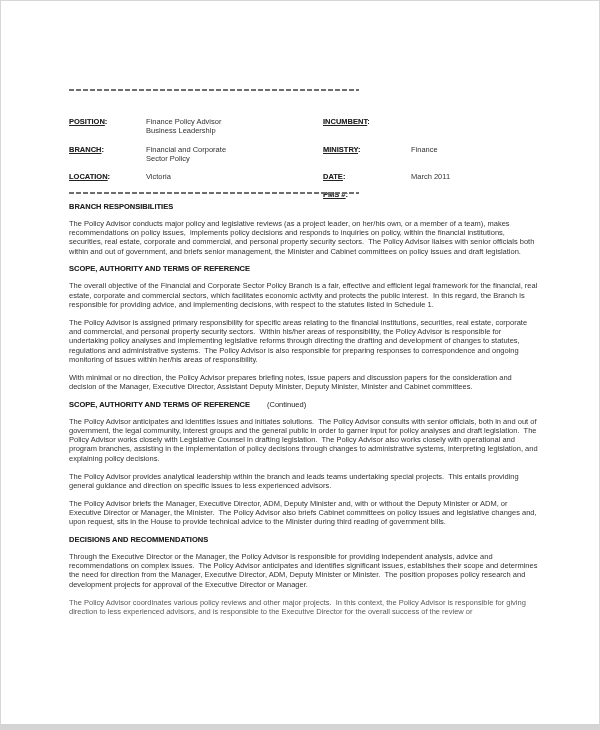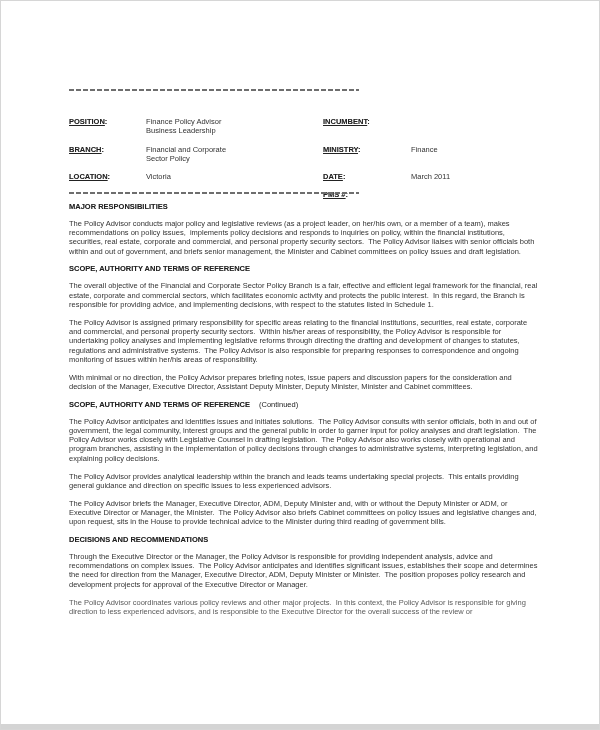--- a/index.html
+++ b/index.html
@@ -29,21 +29,21 @@
   .lbl .u{text-decoration:underline;}
   .val{color:#333;}
   .doc-flow{
     position:absolute;top:201px;left:68px;width:470px;height:471px;overflow:hidden;
     font-size:7.5px;line-height:9.3px;color:#333;
   }
   .h{
     font-weight:bold;color:#222;margin:0 0 7.5px 0;
     text-shadow:0 0 .4px rgba(0,0,0,.3);white-space:nowrap;
   }
-  .h .nb{font-weight:normal;margin-left:9px;text-shadow:none;}
+  .h .nb{font-weight:normal;margin-left:17px;text-shadow:none;}
   .para{margin:0 0 8.5px 0;white-space:pre-wrap;}
   .section{margin:0;}
   .section + .section{margin-top:4px;}
   .cut{opacity:.82;}
   .bottom-bar{
     position:absolute;left:0;bottom:0;width:100%;height:5px;background:#d4d4d4;
   }
 </style>
 </head>
 <body>
@@ -80,21 +80,21 @@
     <div></div>
     <div class="lbl"><span class="u">PMS #</span><span>:</span></div>
     <div class="val"></div>
   </div>
 
   <div class="sep" id="sep2"></div>
 
   <div class="doc-flow">
 
     <div class="section">
-      <div class="h">MAJOR RESPONSIBILITIES</div>
+      <div class="h">BRANCH RESPONSIBILITIES</div>
       <p class="para">The Policy Advisor conducts major policy and legislative reviews (as a project leader, on her/his own, or a member of a team), makes recommendations on policy issues,  implements policy decisions and responds to inquiries on policy, within the financial institutions, securities, real estate, corporate and commercial, and personal property security sectors.  The Policy Advisor liaises with senior officials both within and out of government, and briefs senior management, the Minister and Cabinet committees on policy issues and draft legislation.</p>
     </div>
 
     <div class="section">
       <div class="h">SCOPE, AUTHORITY AND TERMS OF REFERENCE</div>
       <p class="para">The overall objective of the Financial and Corporate Sector Policy Branch is a fair, effective and efficient legal framework for the financial, real estate, corporate and commercial sectors, which facilitates economic activity and protects the public interest.  In this regard, the Branch is responsible for providing advice, and implementing decisions, with respect to the statutes listed in Schedule 1.</p>
       <p class="para">The Policy Advisor is assigned primary responsibility for specific areas relating to the financial institutions, securities, real estate, corporate and commercial, and personal property security sectors.  Within his/her areas of responsibility, the Policy Advisor is responsible for undertaking policy analyses and implementing legislative reforms through directing the drafting and development of changes to statutes, regulations and administrative systems.  The Policy Advisor is also responsible for preparing responses to correspondence and ongoing monitoring of issues within her/his areas of responsibility.</p>
       <p class="para">With minimal or no direction, the Policy Advisor prepares briefing notes, issue papers and discussion papers for the consideration and decision of the Manager, Executive Director, Assistant Deputy Minister, Deputy Minister, Minister and Cabinet committees.</p>
     </div>
 

